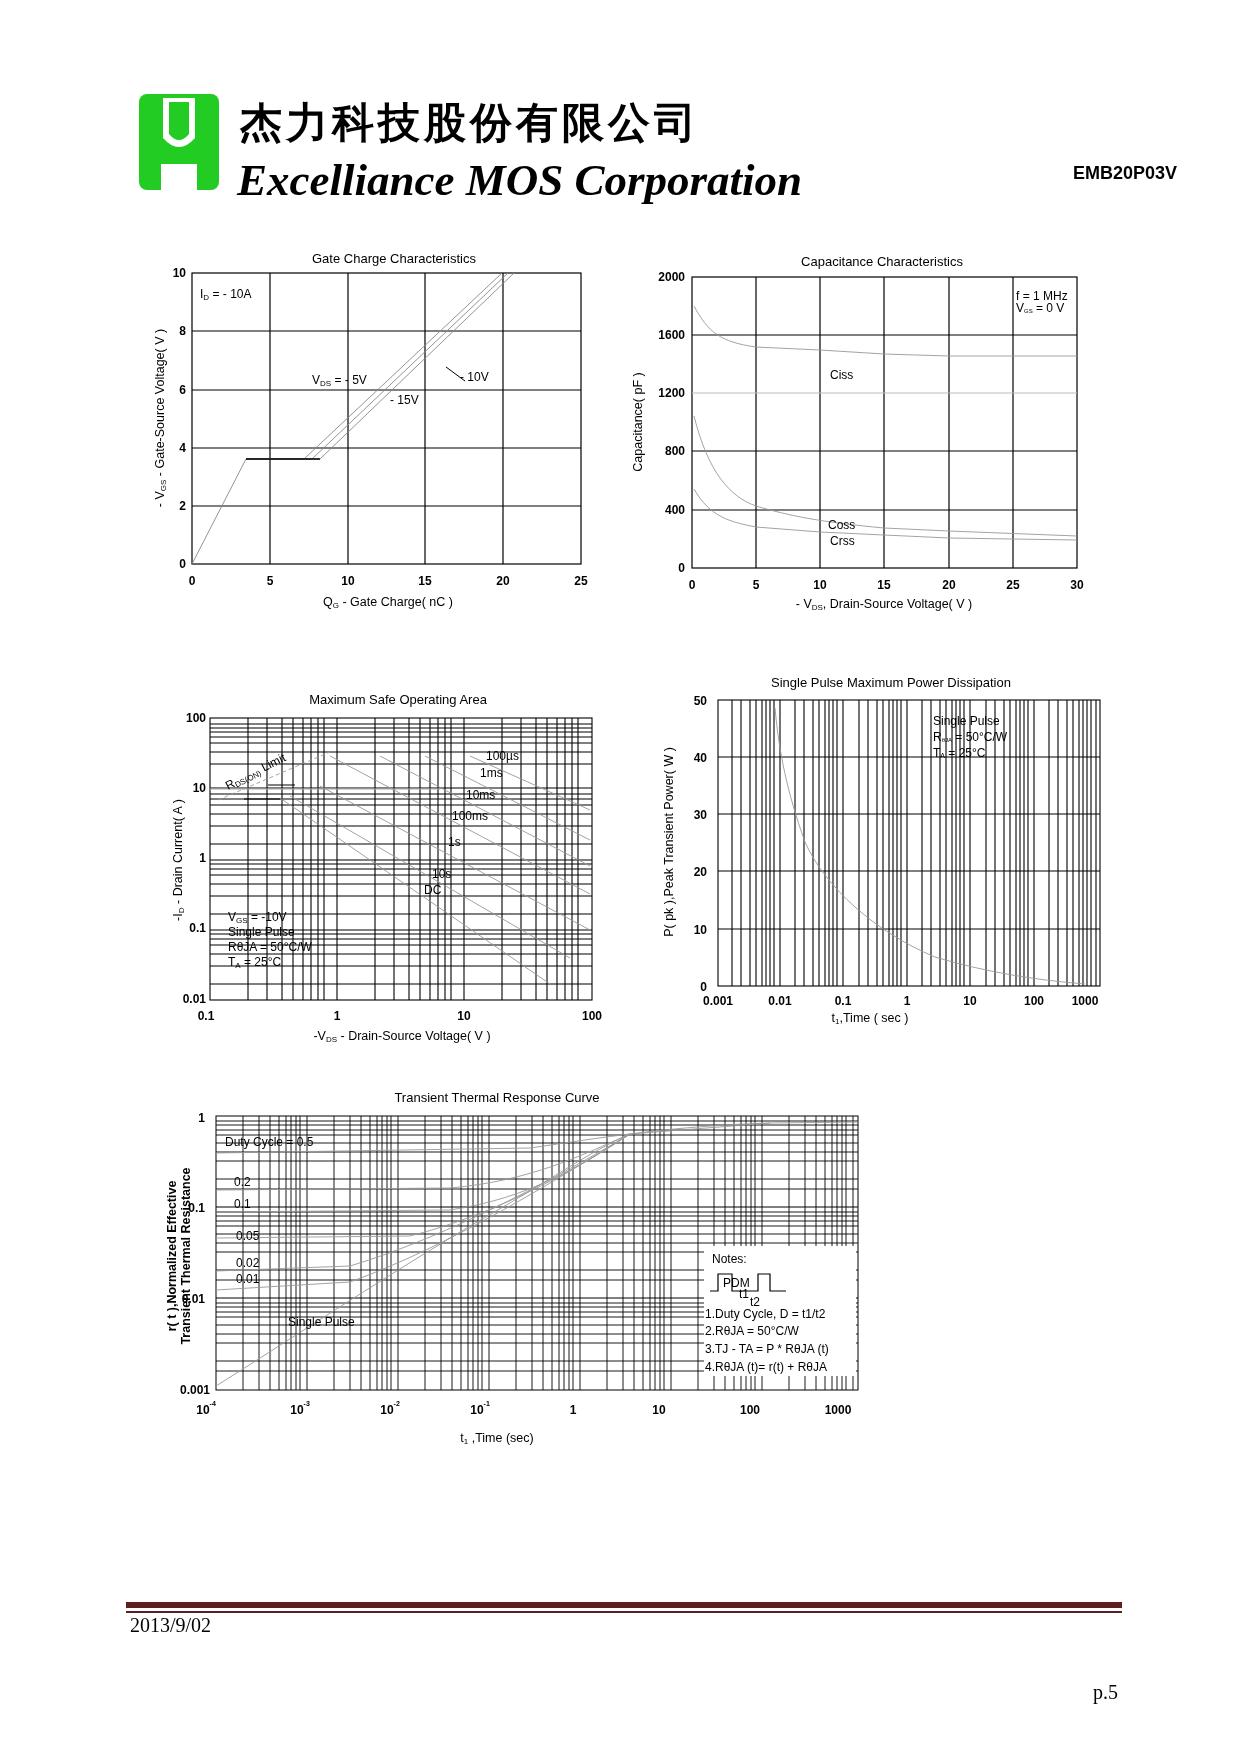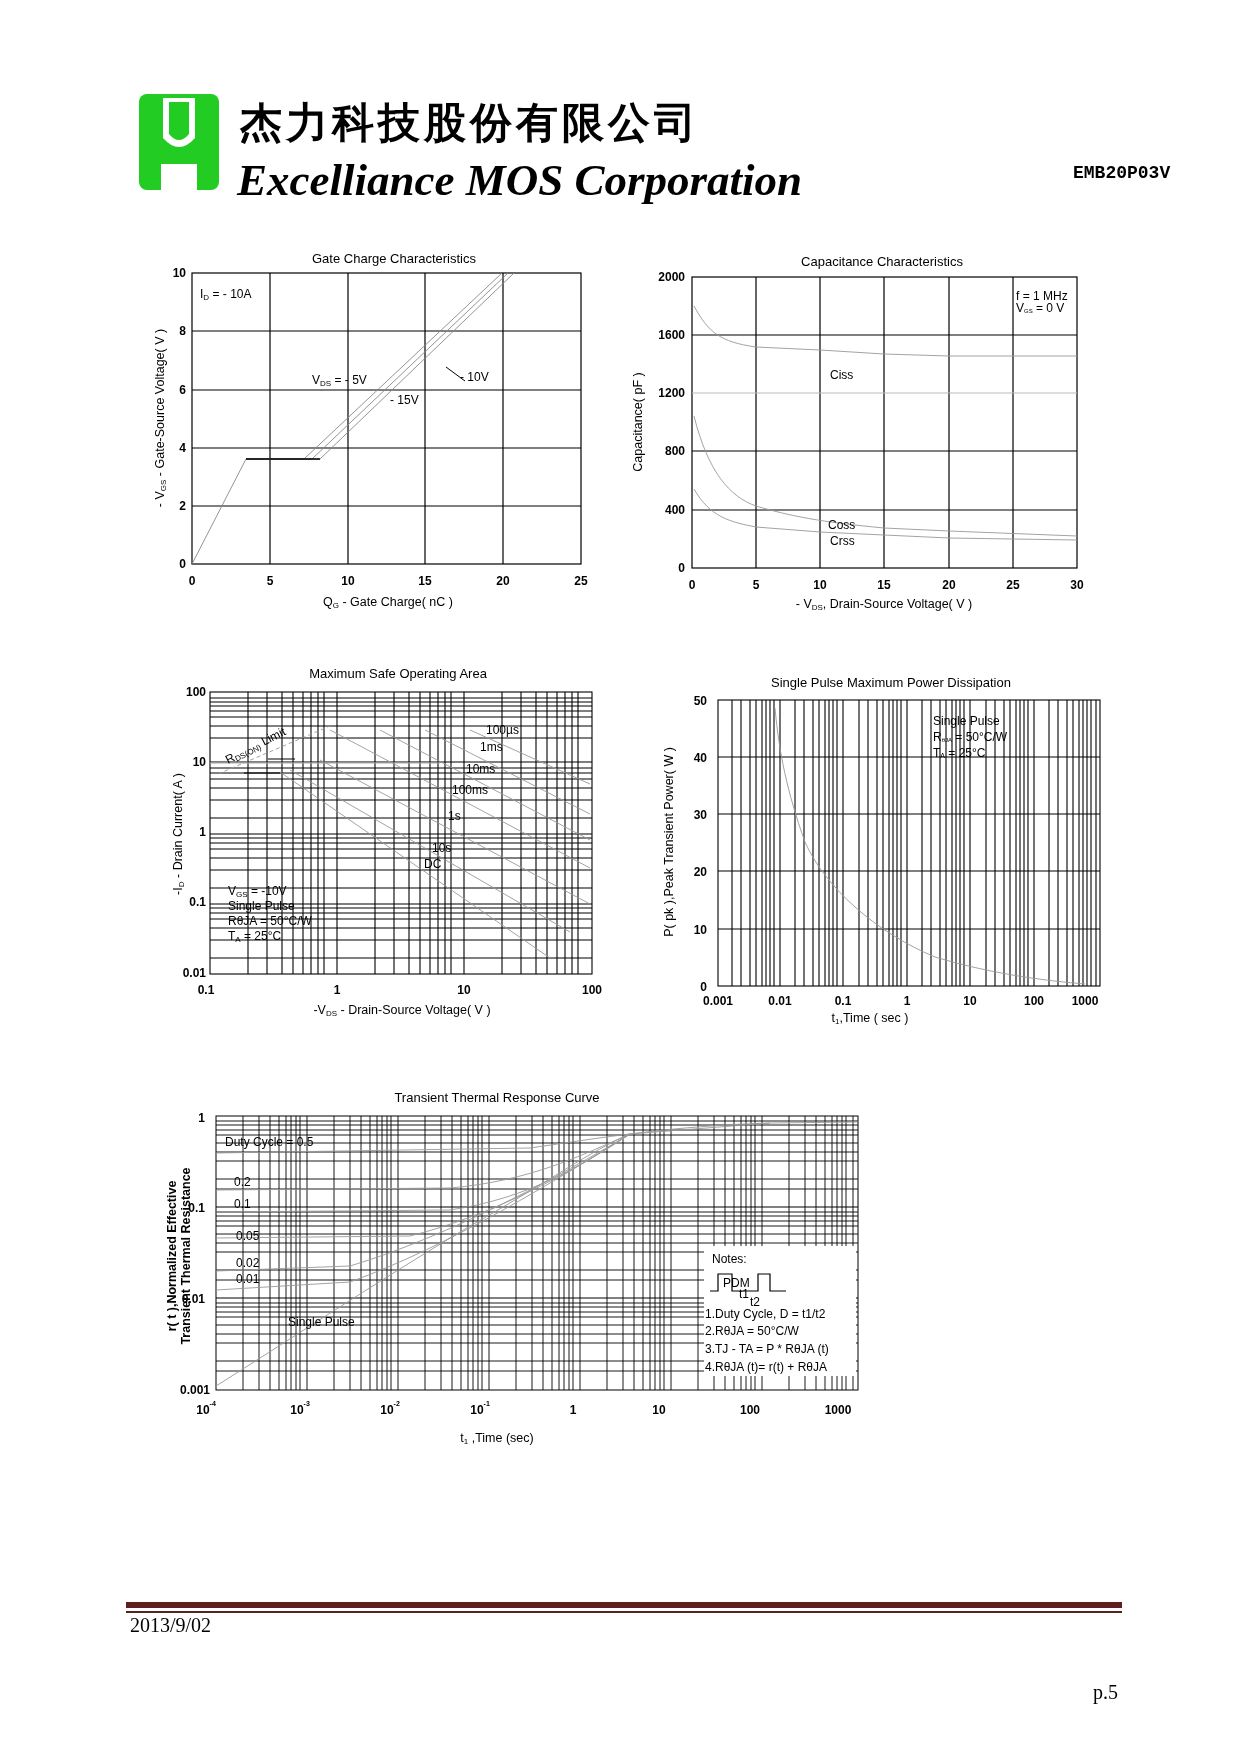--- a/index.html
+++ b/index.html
@@ -1,21 +1,21 @@
 <!DOCTYPE html>
 <html><head>
 <meta charset="utf-8">
 <style>
   html,body{margin:0;padding:0;background:#fff;}
   body{width:1240px;height:1754px;position:relative;overflow:hidden;font-family:"DejaVu Sans",sans-serif;color:#000;}
   .abs{position:absolute;}
   .logo{left:139px;top:94px;width:80px;height:96px;}
   .cn-name{left:240px;top:95px;font-family:"DejaVu Serif",serif;font-size:42px;font-weight:bold;letter-spacing:4px;white-space:nowrap;}
   .en-name{left:237px;top:154px;font-family:"Liberation Serif",serif;font-style:italic;font-weight:bold;font-size:45px;white-space:nowrap;}
-  .part-no{left:1073px;top:163px;font-family:Liberation Mono, monospace;font-weight:bold;font-size:18px;}
+  .part-no{left:1073px;top:163px;font-family:Liberation Sans, sans-serif;font-weight:bold;font-size:18px;}
   .chart{position:absolute;}
   .chart svg{display:block;overflow:visible;}
   .ctitle{font-family:"Liberation Sans",sans-serif;font-size:13px;}
   .tick{font-family:"Liberation Sans",sans-serif;font-size:12px;font-weight:bold;}
   .axl{font-family:"Liberation Sans",sans-serif;font-size:12.5px;}
   .ann{font-family:"Liberation Sans",sans-serif;font-size:12px;}
   .footer-bar1{left:126px;top:1602px;width:996px;height:6px;background:#5e1f1f;}
   .footer-bar2{left:126px;top:1611px;width:996px;height:2px;background:#5e1f1f;}
   .date{left:130px;top:1614px;font-family:"Liberation Serif",serif;font-size:20px;}
   .page{left:1093px;top:1641px;font-family:"Liberation Serif",serif;font-size:20px;margin-top:40px;}
@@ -121,21 +121,21 @@
     <text class="ann" x="210" y="127">Ciss</text>
     <text class="ann" x="208" y="277">Coss</text>
     <text class="ann" x="210" y="293">Crss</text>
     <text class="ann" x="396" y="48" font-size="10">f = 1 MHz</text>
     <text class="ann" x="396" y="60" font-size="10">V<tspan font-size="6" dy="1">GS</tspan><tspan dy="-1"> = 0 V</tspan></text>
     <text class="axl" x="264" y="356" text-anchor="middle">- V<tspan font-size="8" dy="2">DS</tspan><tspan dy="-2">, Drain-Source Voltage( V )</tspan></text>
     <text class="axl" transform="translate(22,170) rotate(-90)" text-anchor="middle">Capacitance( pF )</text>
   </svg>
 </div>
 
-<div class="chart" style="left:150px;top:664px;">
+<div class="chart" style="left:150px;top:690px;">
   <svg width="470" height="360">
     <text class="ctitle" x="248" y="14" text-anchor="middle">Maximum Safe Operating Area</text>
     <g stroke="#000" stroke-width="1.1" id="soa-grid">
       <rect x="60" y="28" width="382" height="282" fill="none"></rect>
       <line x1="98" y1="28" x2="98" y2="310"></line>
         <line x1="117" y1="28" x2="117" y2="310"></line>
         <line x1="132" y1="28" x2="132" y2="310"></line>
       <line x1="143" y1="28" x2="143" y2="310"></line>
         <line x1="153" y1="28" x2="153" y2="310"></line>
         <line x1="161" y1="28" x2="161" y2="310"></line>

